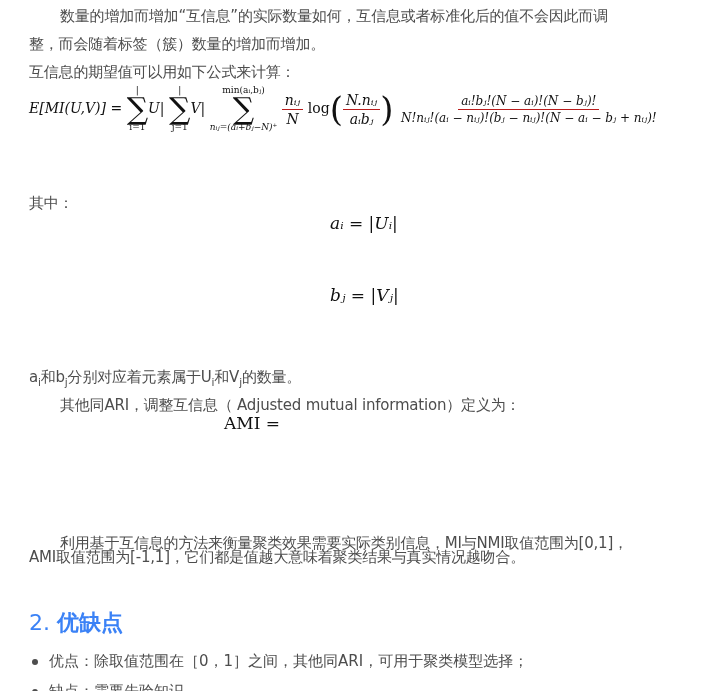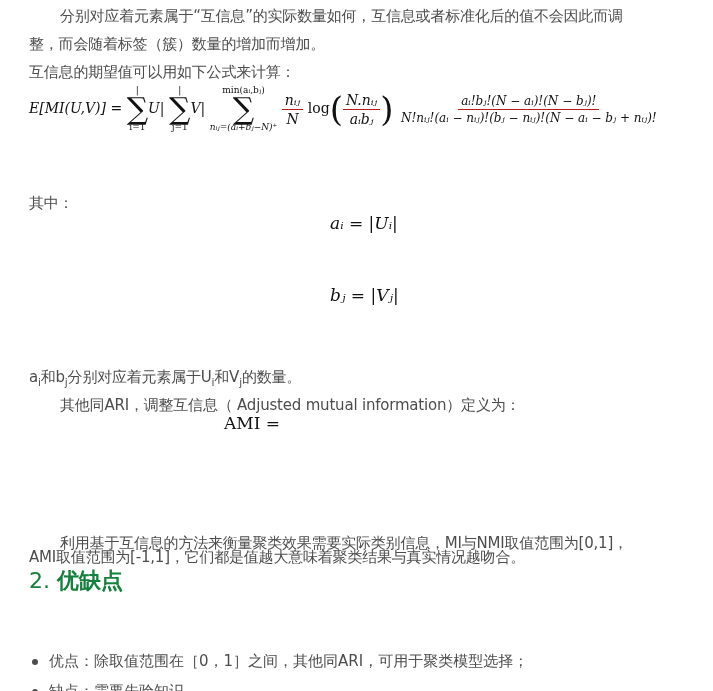--- a/index.html
+++ b/index.html
@@ -21,32 +21,32 @@
   .mi { font-style: italic; }
   .frac { display: inline-flex; flex-direction: column; align-items: center; vertical-align: middle; }
   .frac .num { padding: 0 3px 1px; border-bottom: 1px solid #b91c1c; }
   .frac .den { padding: 1px 3px 0; }
   .bigop { display: inline-flex; flex-direction: column; align-items: center; vertical-align: middle; line-height: 1; }
   .bigop .sym { font-size: 30px; line-height: 28px; }
   .bigop .lim { font-size: 9px; }
   .paren { font-size: 34px; vertical-align: middle; font-weight: 200; }
   sub, sup { font-size: 70%; }
   h2 {
-    position: absolute; left: 29px; top: 566px; margin: 0;
-    font-size: 22px; line-height: 30px; color: #15803d; font-weight: normal;
+    position: absolute; left: 29px; top: 608px; margin: 0;
+    font-size: 22px; line-height: 30px; color: #3b82f6; font-weight: normal;
   }
   h2 b { font-weight: bold; }
   ul { position: absolute; left: 29px; top: 646px; margin: 0; padding: 0; list-style: none; }
   li { font-size: 15px; line-height: 30px; white-space: nowrap; position: relative; padding-left: 20px; }
   li::before { content: ""; position: absolute; left: 3px; top: 13px; width: 6px; height: 6px; border-radius: 50%; background: #4d4d4d; }
 </style>
 </head>
 <body>
 
-<div class="txt indent" style="top:3px;">分别对应着元素属于“互信息”的实际数量如何，互信息或者标准化后的值不会因此而调</div>
+<div class="txt indent" style="top:3px;">数量的增加而增加“互信息”的实际数量如何，互信息或者标准化后的值不会因此而调</div>
 <div class="txt" style="top:31px;">整，而会随着标签（簇）数量的增加而增加。</div>
 <div class="txt" style="top:59px;">互信息的期望值可以用如下公式来计算：</div>
 
 <div class="math" style="left:29px; top:86px; font-size:14px;">
   <span class="mi">E[MI(U,V)] =</span>
   <span class="bigop">
       <span class="lim">|</span>
       <span class="sym">∑</span>
       <span class="lim">i=1</span>
     </span><span class="mi">U|</span>

